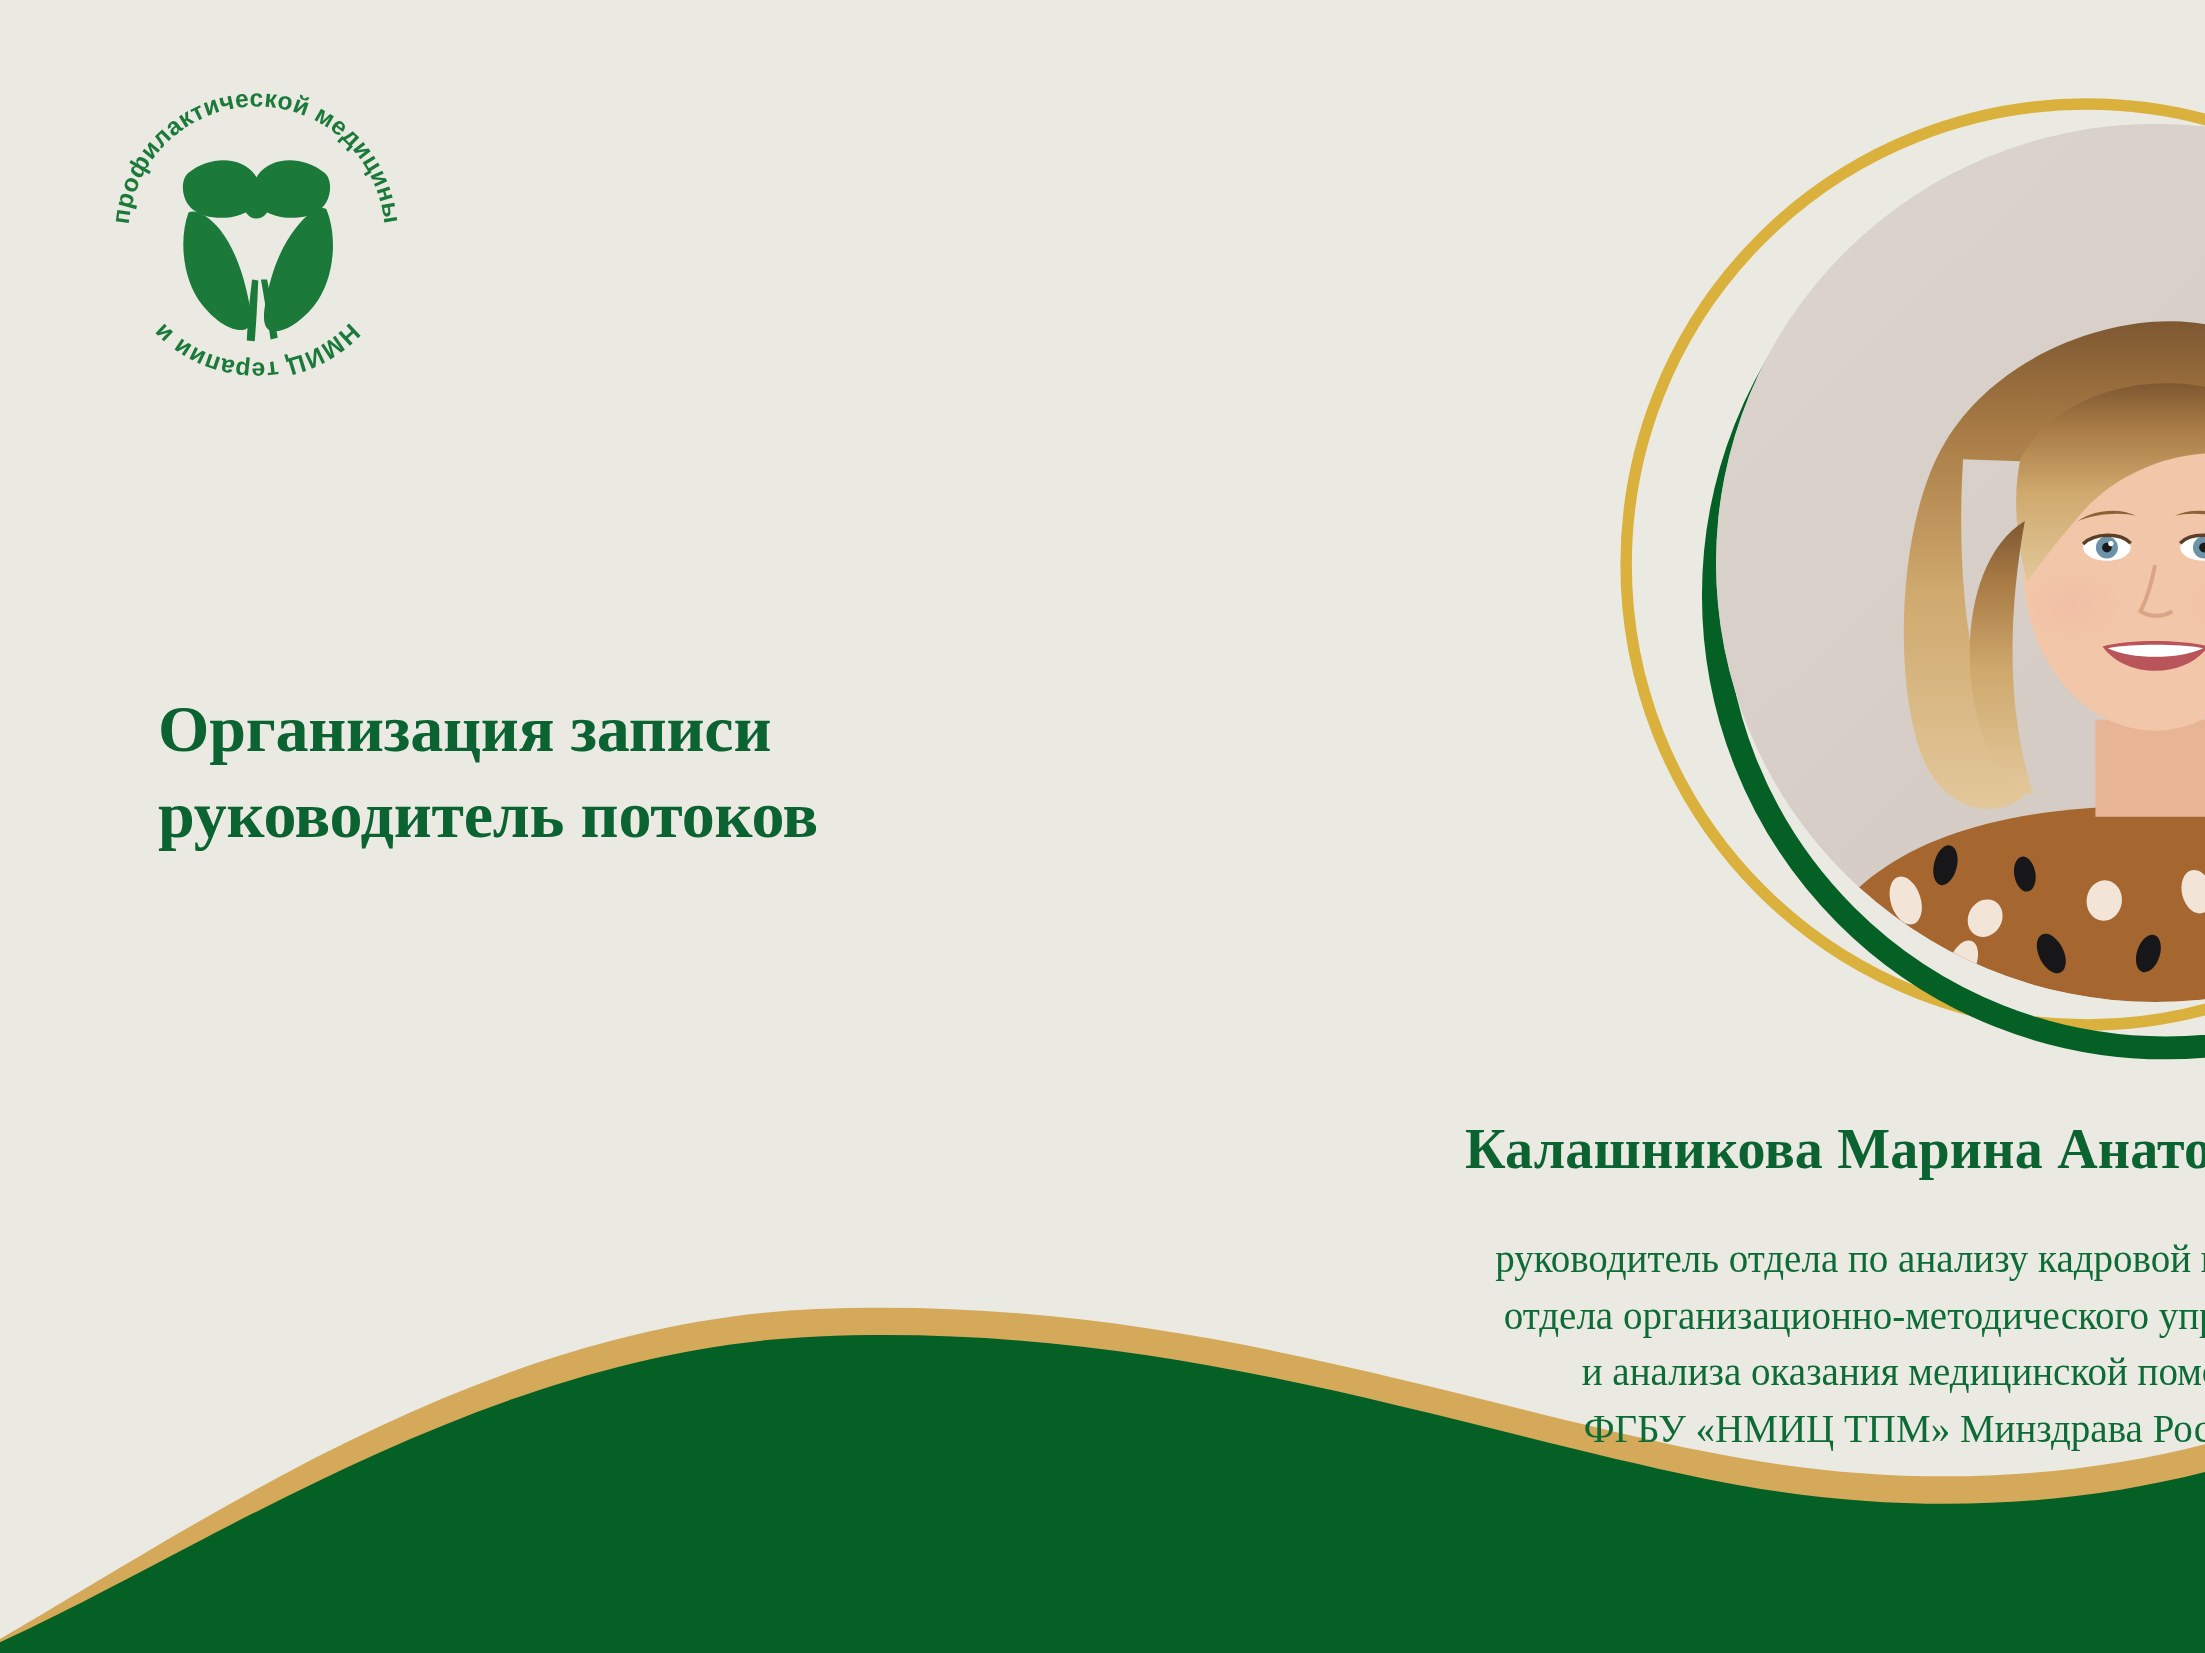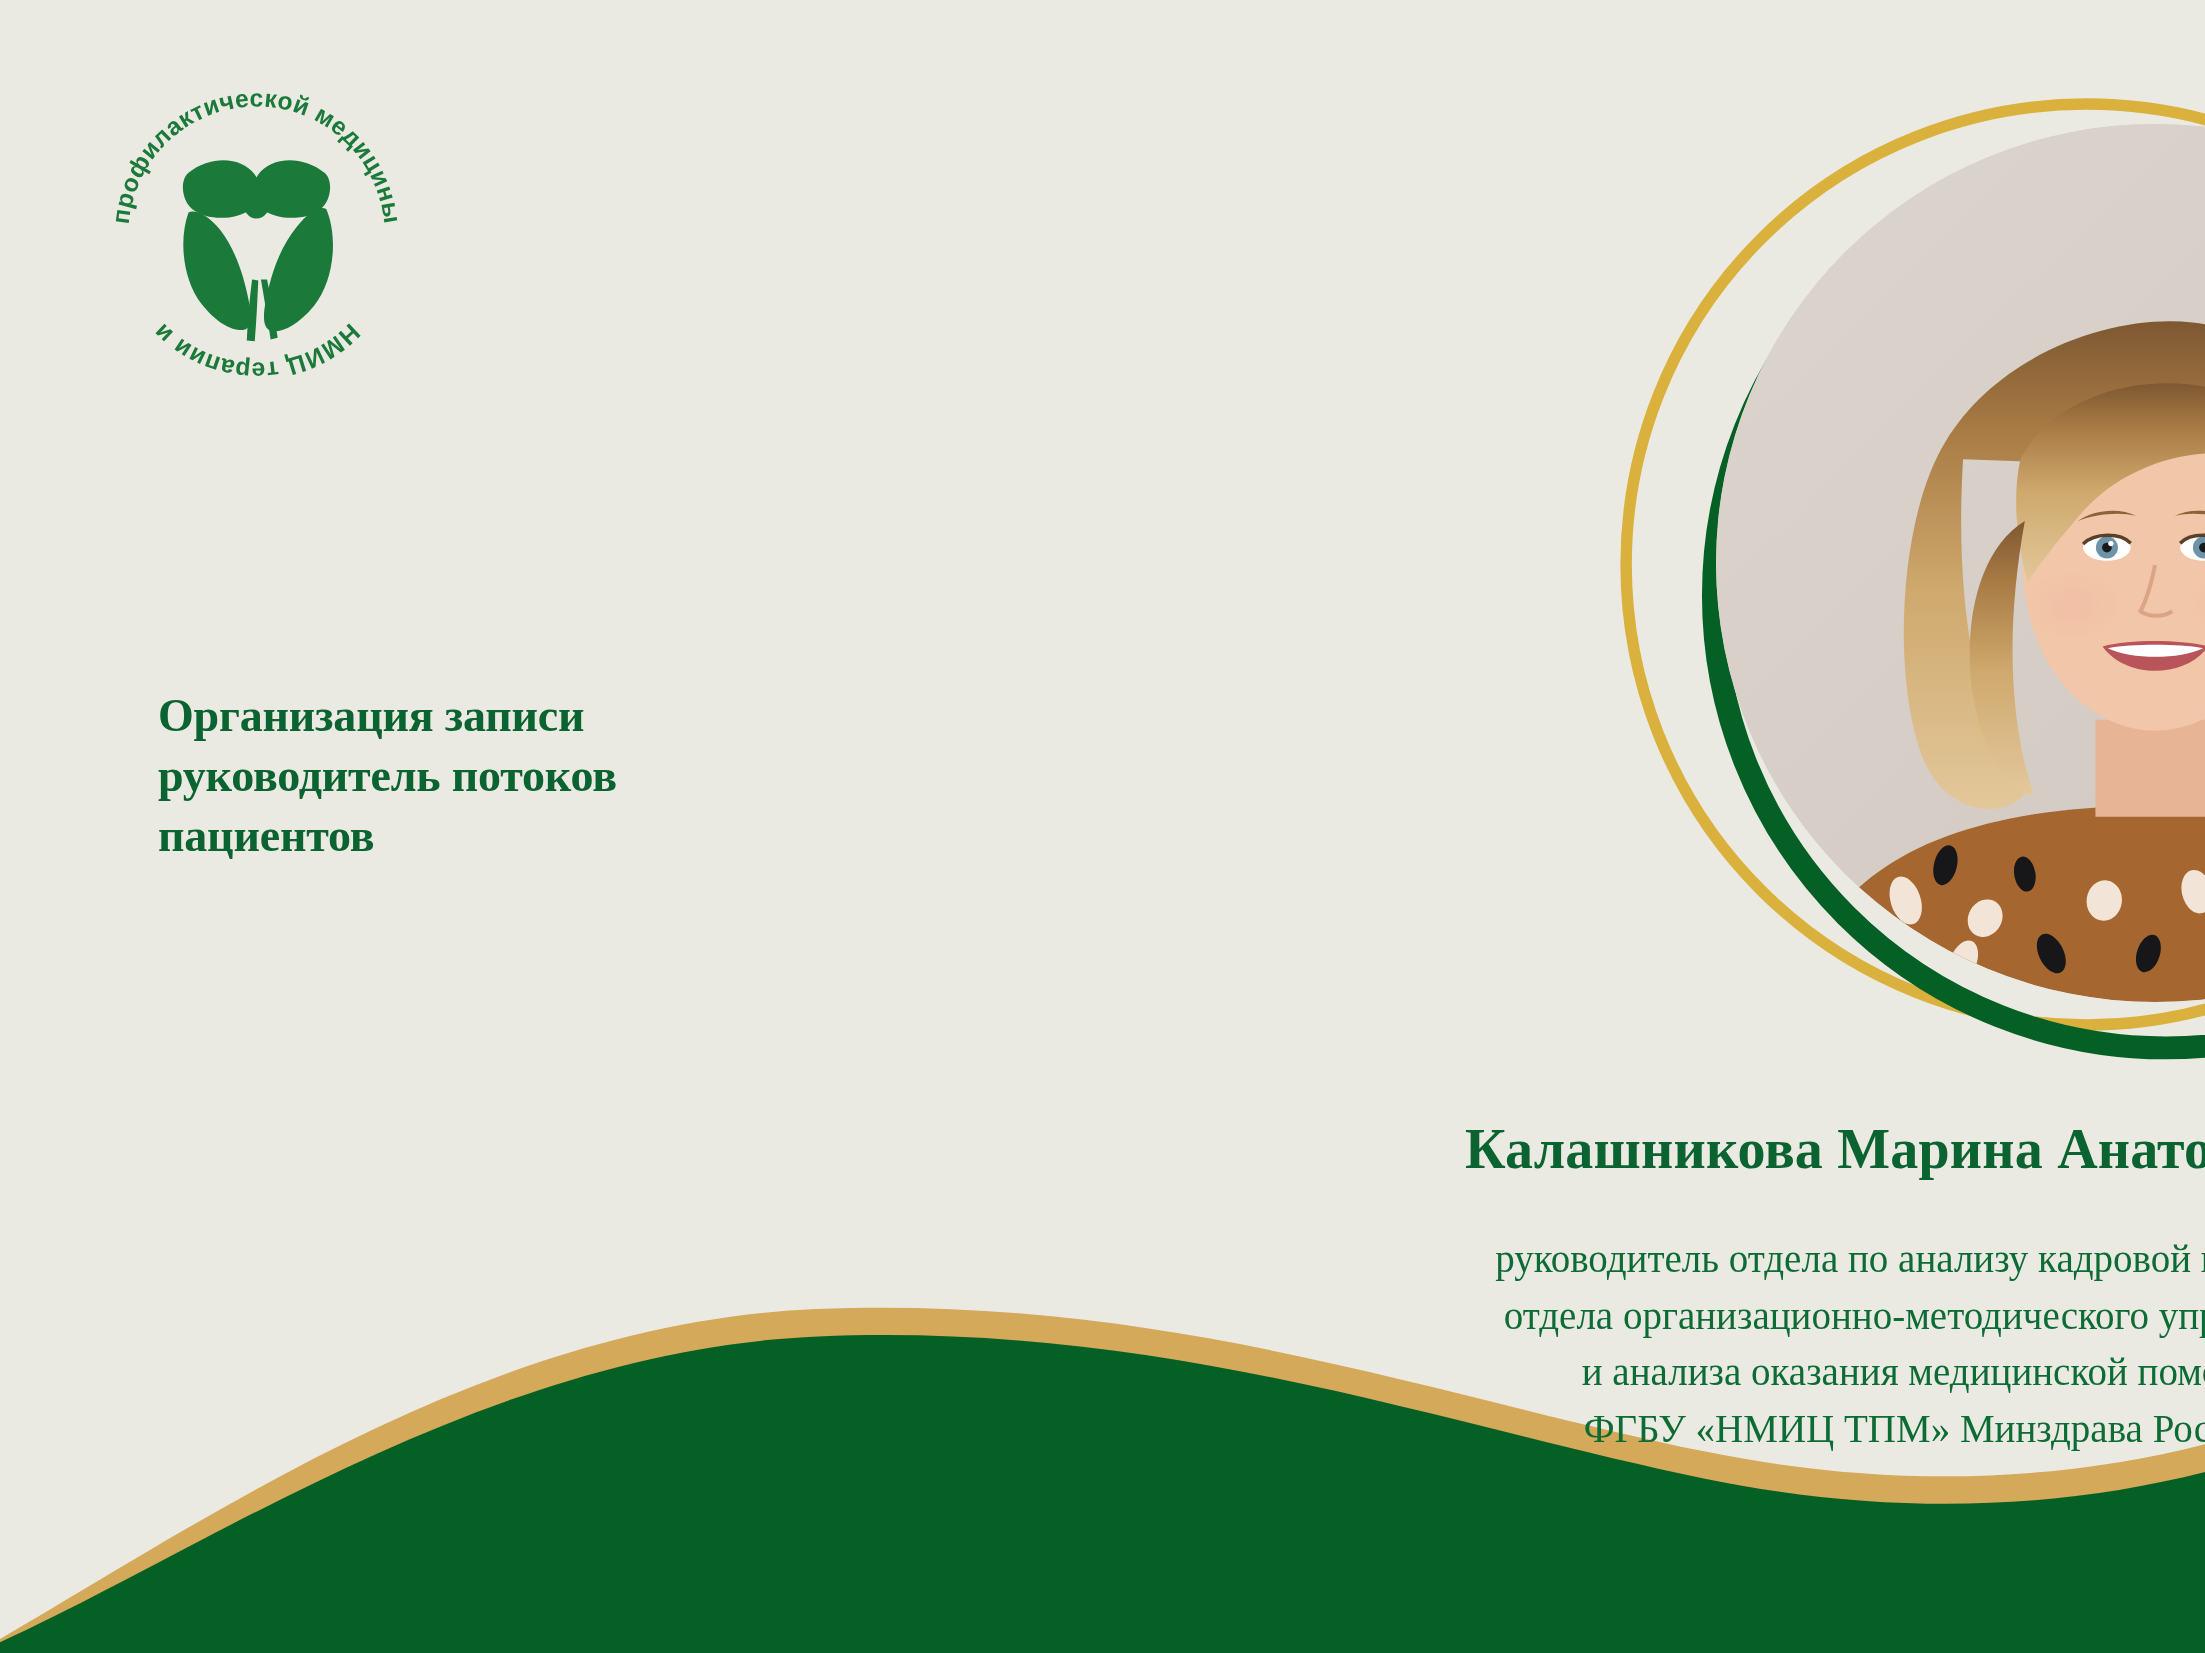--- a/index.html
+++ b/index.html
@@ -53,21 +53,21 @@
   }
   .portrait-photo svg { display: block; }
 
   
   .slide-title {
     position: absolute;
     left: 158px;
     top: 686px;
     width: 1129px;
     color: #0A6330;
-    font-size: 46px;
+    font-size: 66px;
     font-weight: bold;
     line-height: 1.30;
     letter-spacing: -0.2px;
   }
   .speaker-name {
     position: absolute;
     left: 1292px;
     top: 1116px;
     width: 1270px;
     text-align: center;
@@ -263,21 +263,20 @@
                      C 1050,1214 942,1214 888,1188 Z" fill="#FFFFFF"></path>
           </g>
         </g>
       </svg>
     </div>
   </div>
 
   <div class="slide-title">
     <div>Организация записи</div>
     <div>руководитель потоков</div>
-    <div>пациентов</div>
   </div>
 
   <div class="speaker-name">Калашникова Марина Анатольевна</div>
 
   <div class="speaker-affil">
     <div>руководитель отдела по анализу кадровой политики</div>
     <div>отдела организационно-методического управления</div>
     <div>и анализа оказания медицинской помощи</div>
     <div>ФГБУ «НМИЦ ТПМ» Минздрава России</div>
   </div>

